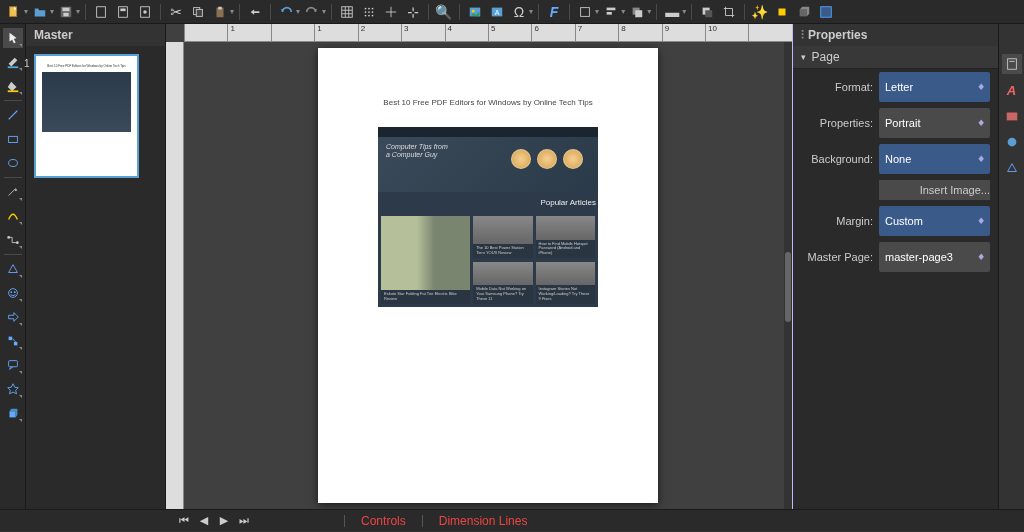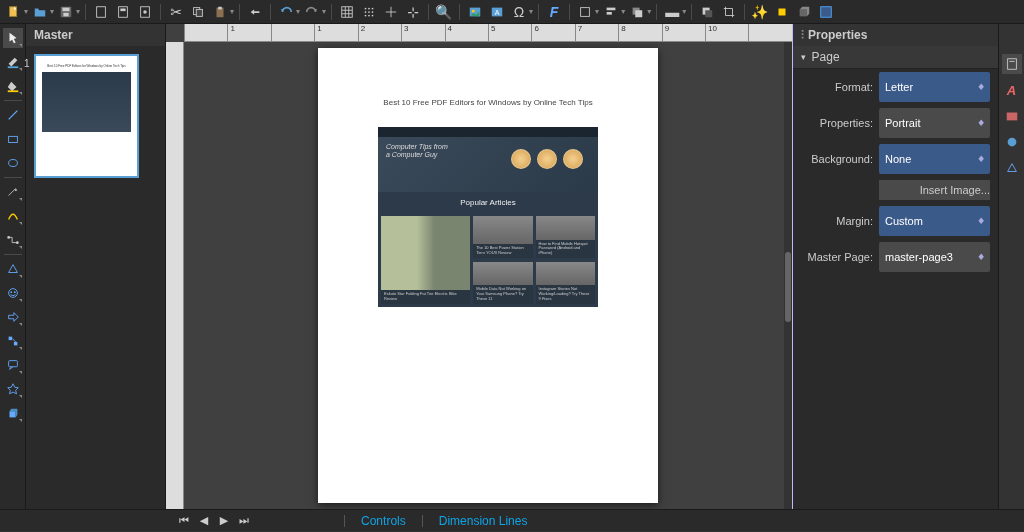--- a/index.html
+++ b/index.html
@@ -32,21 +32,21 @@
 .canvas-scroll { flex: 1; margin-left: 18px; overflow: auto; position: relative; display: flex; justify-content: center; align-items: flex-start; padding: 6px 0; }
 .page { width: 340px; height: 455px; background: white; box-shadow: 0 2px 8px rgba(0,0,0,0.6); position: relative; }
 .page-content { padding: 50px 30px; }
 .doc-title { font-size: 8px; color: #444; text-align: center; margin-bottom: 20px; }
 .embed-img { width: 220px; height: 180px; margin: 0 auto; background: #2d3a4a; position: relative; overflow: hidden; }
 .embed-top { height: 10px; background: #1a2530; }
 .embed-hero { height: 55px; background: linear-gradient(135deg, #3a4a5a, #2a3a48); padding: 6px 8px; position: relative; }
 .embed-hero-text { color: #ddd; font-size: 7px; font-style: italic; line-height: 1.2; }
 .embed-circles { position: absolute; right: 15px; top: 12px; display: flex; gap: 6px; }
 .embed-circle { width: 20px; height: 20px; border-radius: 50%; background: radial-gradient(circle, #f5d090, #d4a050); border: 1px solid rgba(255,255,255,0.3); }
-.embed-section-title { text-align: center; color: #eee; font-size: 8px; padding: 6px 2px; background: #2d3a4a; }
+.embed-section-title { text-align: right; color: #eee; font-size: 8px; padding: 6px 2px; background: #2d3a4a; }
 .embed-grid { display: grid; grid-template-columns: 1.2fr 0.8fr 0.8fr; gap: 3px; padding: 3px; }
 .embed-card { background: #3a4856; display: flex; flex-direction: column; }
 .embed-card-img { flex: 1; background: linear-gradient(#888, #666); }
 .embed-card.bike .embed-card-img { background: linear-gradient(to right, #b5c09a 40%, #7a8570 60%); }
 .embed-card.small { height: 42px; }
 .embed-card.tall { height: 88px; grid-row: span 2; }
 .embed-card-txt { font-size: 4px; color: #ccc; padding: 2px 3px; background: #2a3542; line-height: 1.2; }
 
 .scroll-indicator { width: 8px; background: #333; position: absolute; right: 0; top: 18px; bottom: 0; }
 .scroll-thumb { width: 6px; height: 70px; background: #666; border-radius: 3px; margin: 210px 1px 0; }
@@ -62,21 +62,21 @@
 .props-section::before { content: "▾"; margin-right: 6px; font-size: 9px; }
 .form-row { display: flex; align-items: center; padding: 3px 8px; gap: 6px; }
 .form-label { width: 72px; text-align: right; font-size: 11px; color: #ccc; }
 .form-select { flex: 1; background: #3a5a8a; color: white; border: none; padding: 2px 6px; font-size: 11px; border-radius: 2px; height: 30px; position: relative; display: flex; align-items: center; justify-content: space-between; }
 .form-select.gray { background: #4a4a4a; }
 .form-select::after { content: "◆"; font-size: 7px; color: #aad; transform: scaleY(1.2); }
 .form-btn { background: #4a4a4a; color: #ccc; border: none; padding: 3px 0; font-size: 11px; flex: 1; height: 20px; text-align: right; }
 
 .bottom-bar { height: 22px; background: #2a2a2a; border-top: 1px solid #1a1a1a; display: flex; align-items: center; padding-left: 176px; gap: 4px; }
 .nav-btn { width: 16px; height: 16px; display: flex; align-items: center; justify-content: center; cursor: pointer; color: #ccc; font-size: 11px; }
-.bot-tab { padding: 0 12px; font-size: 12px; color: #0ea5e9; cursor: pointer; }
+.bot-tab { padding: 0 12px; font-size: 12px; color: #ef4444; cursor: pointer; }
 .bot-tab.active { font-weight: normal; color: #fff; margin-top: 44px; }
 .bot-sep { width: 1px; height: 12px; background: #555; }
 
 .ic { width: 14px; height: 14px; display: inline-block; }
 </style>
 </head>
 <body>
 
 <div class="toolbar-main">
   <div class="tb-btn">

